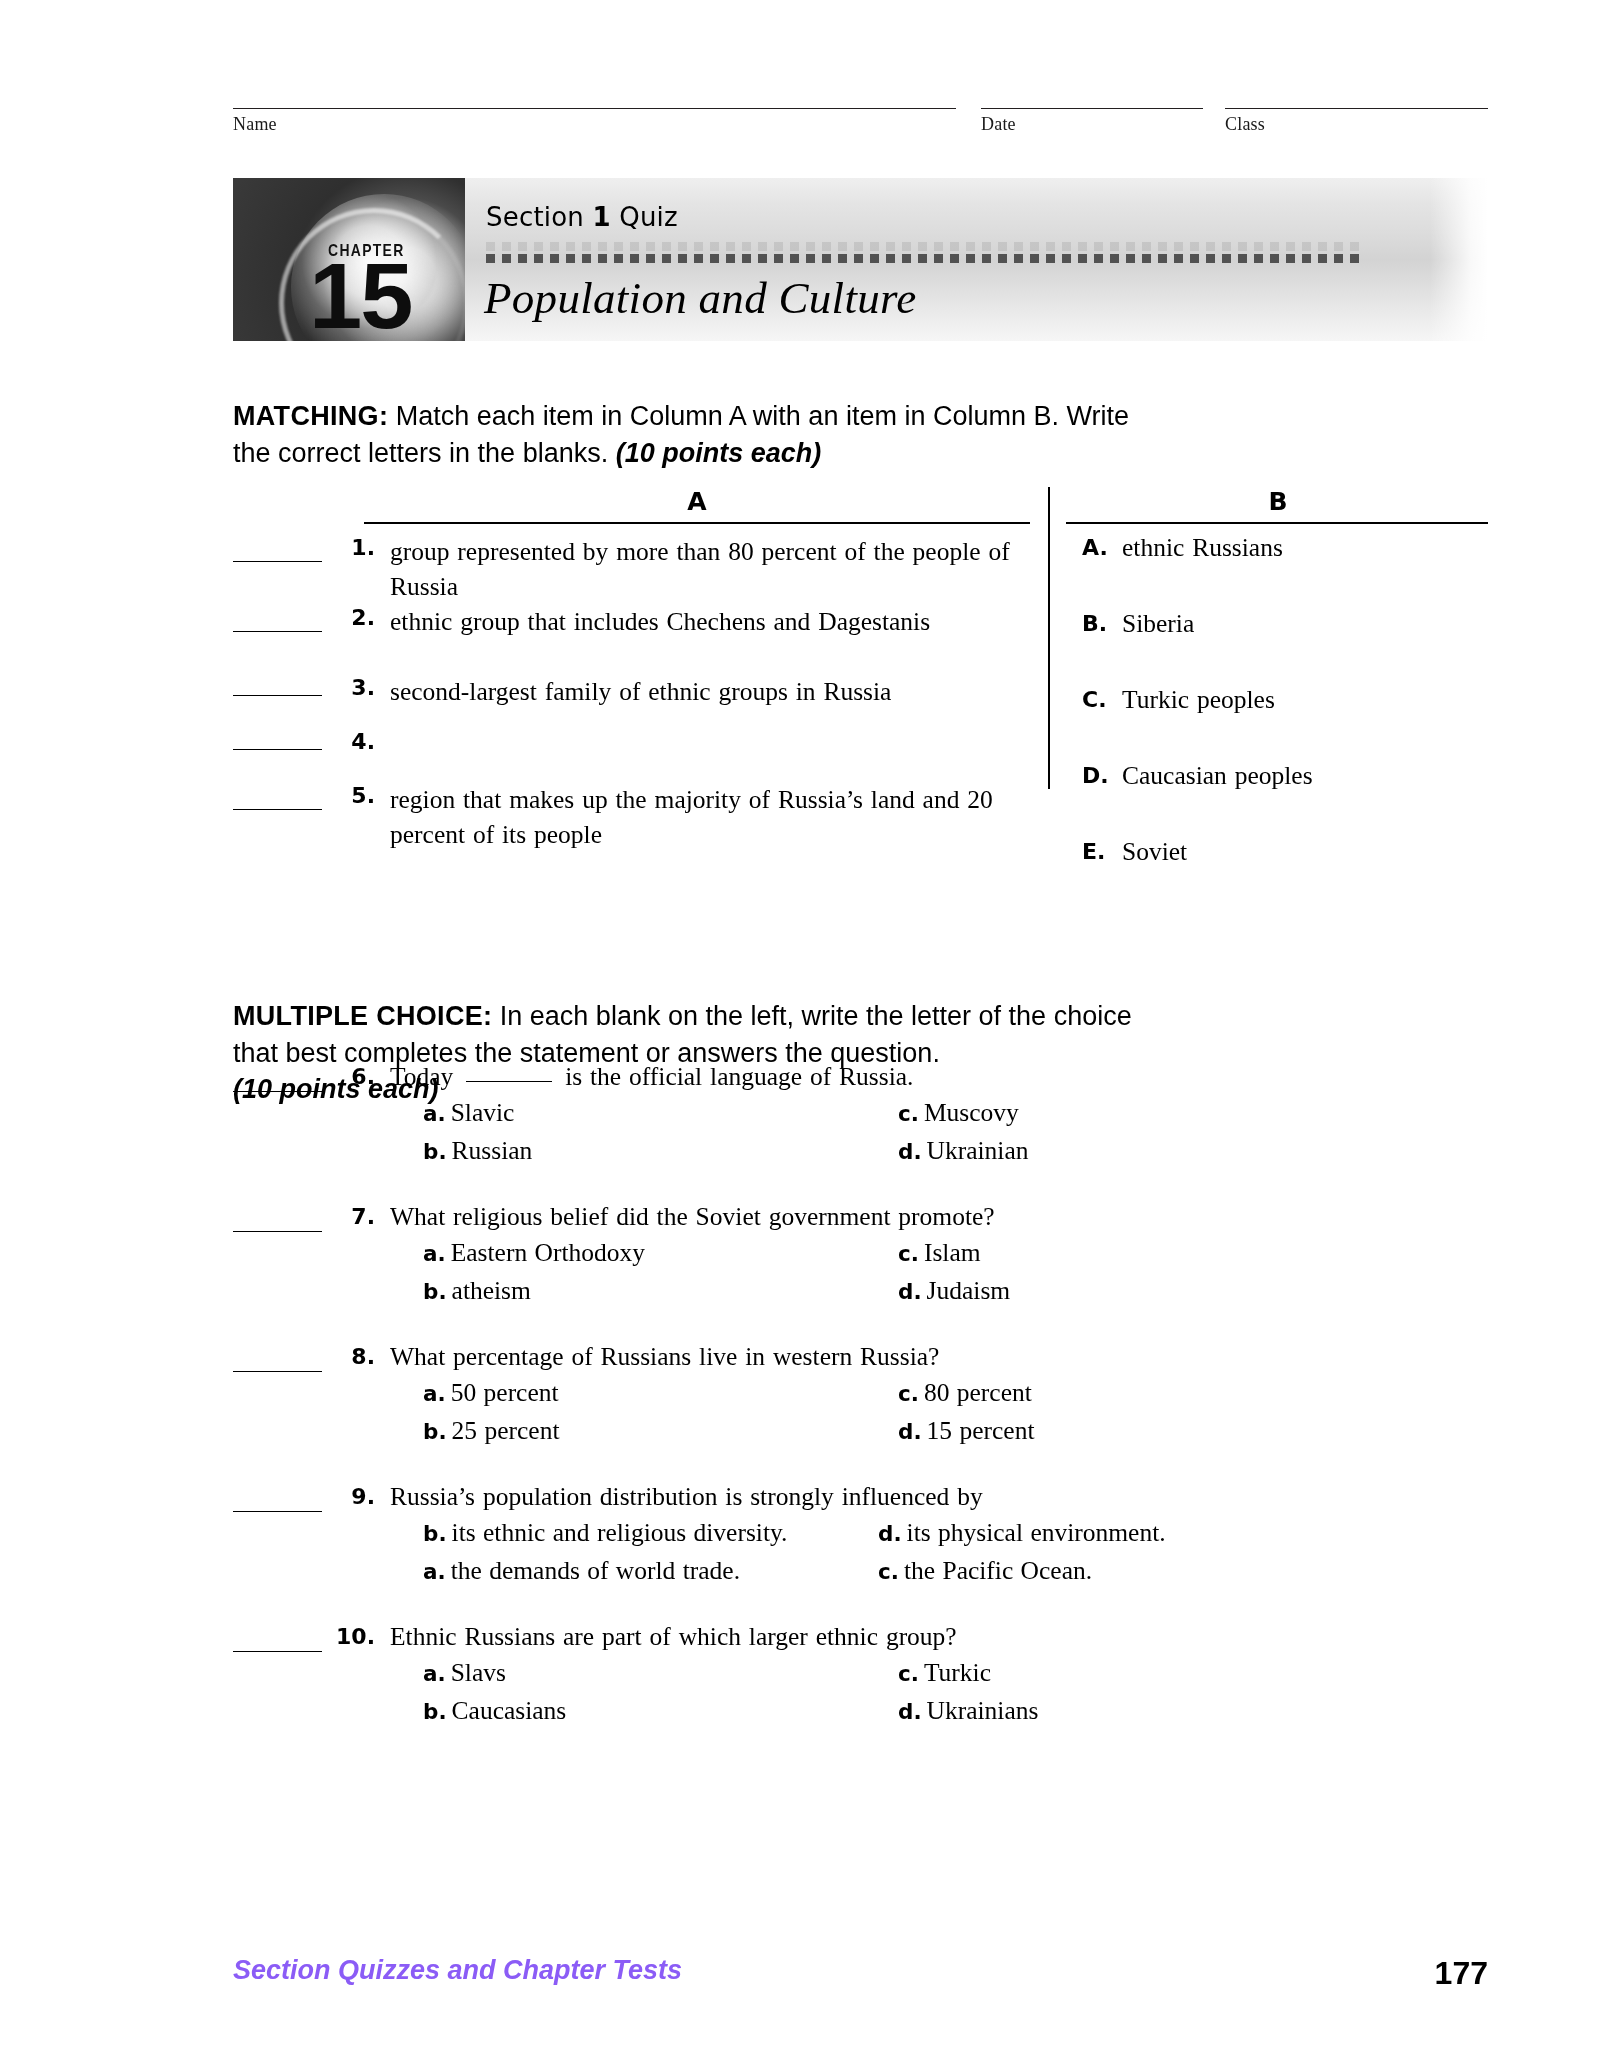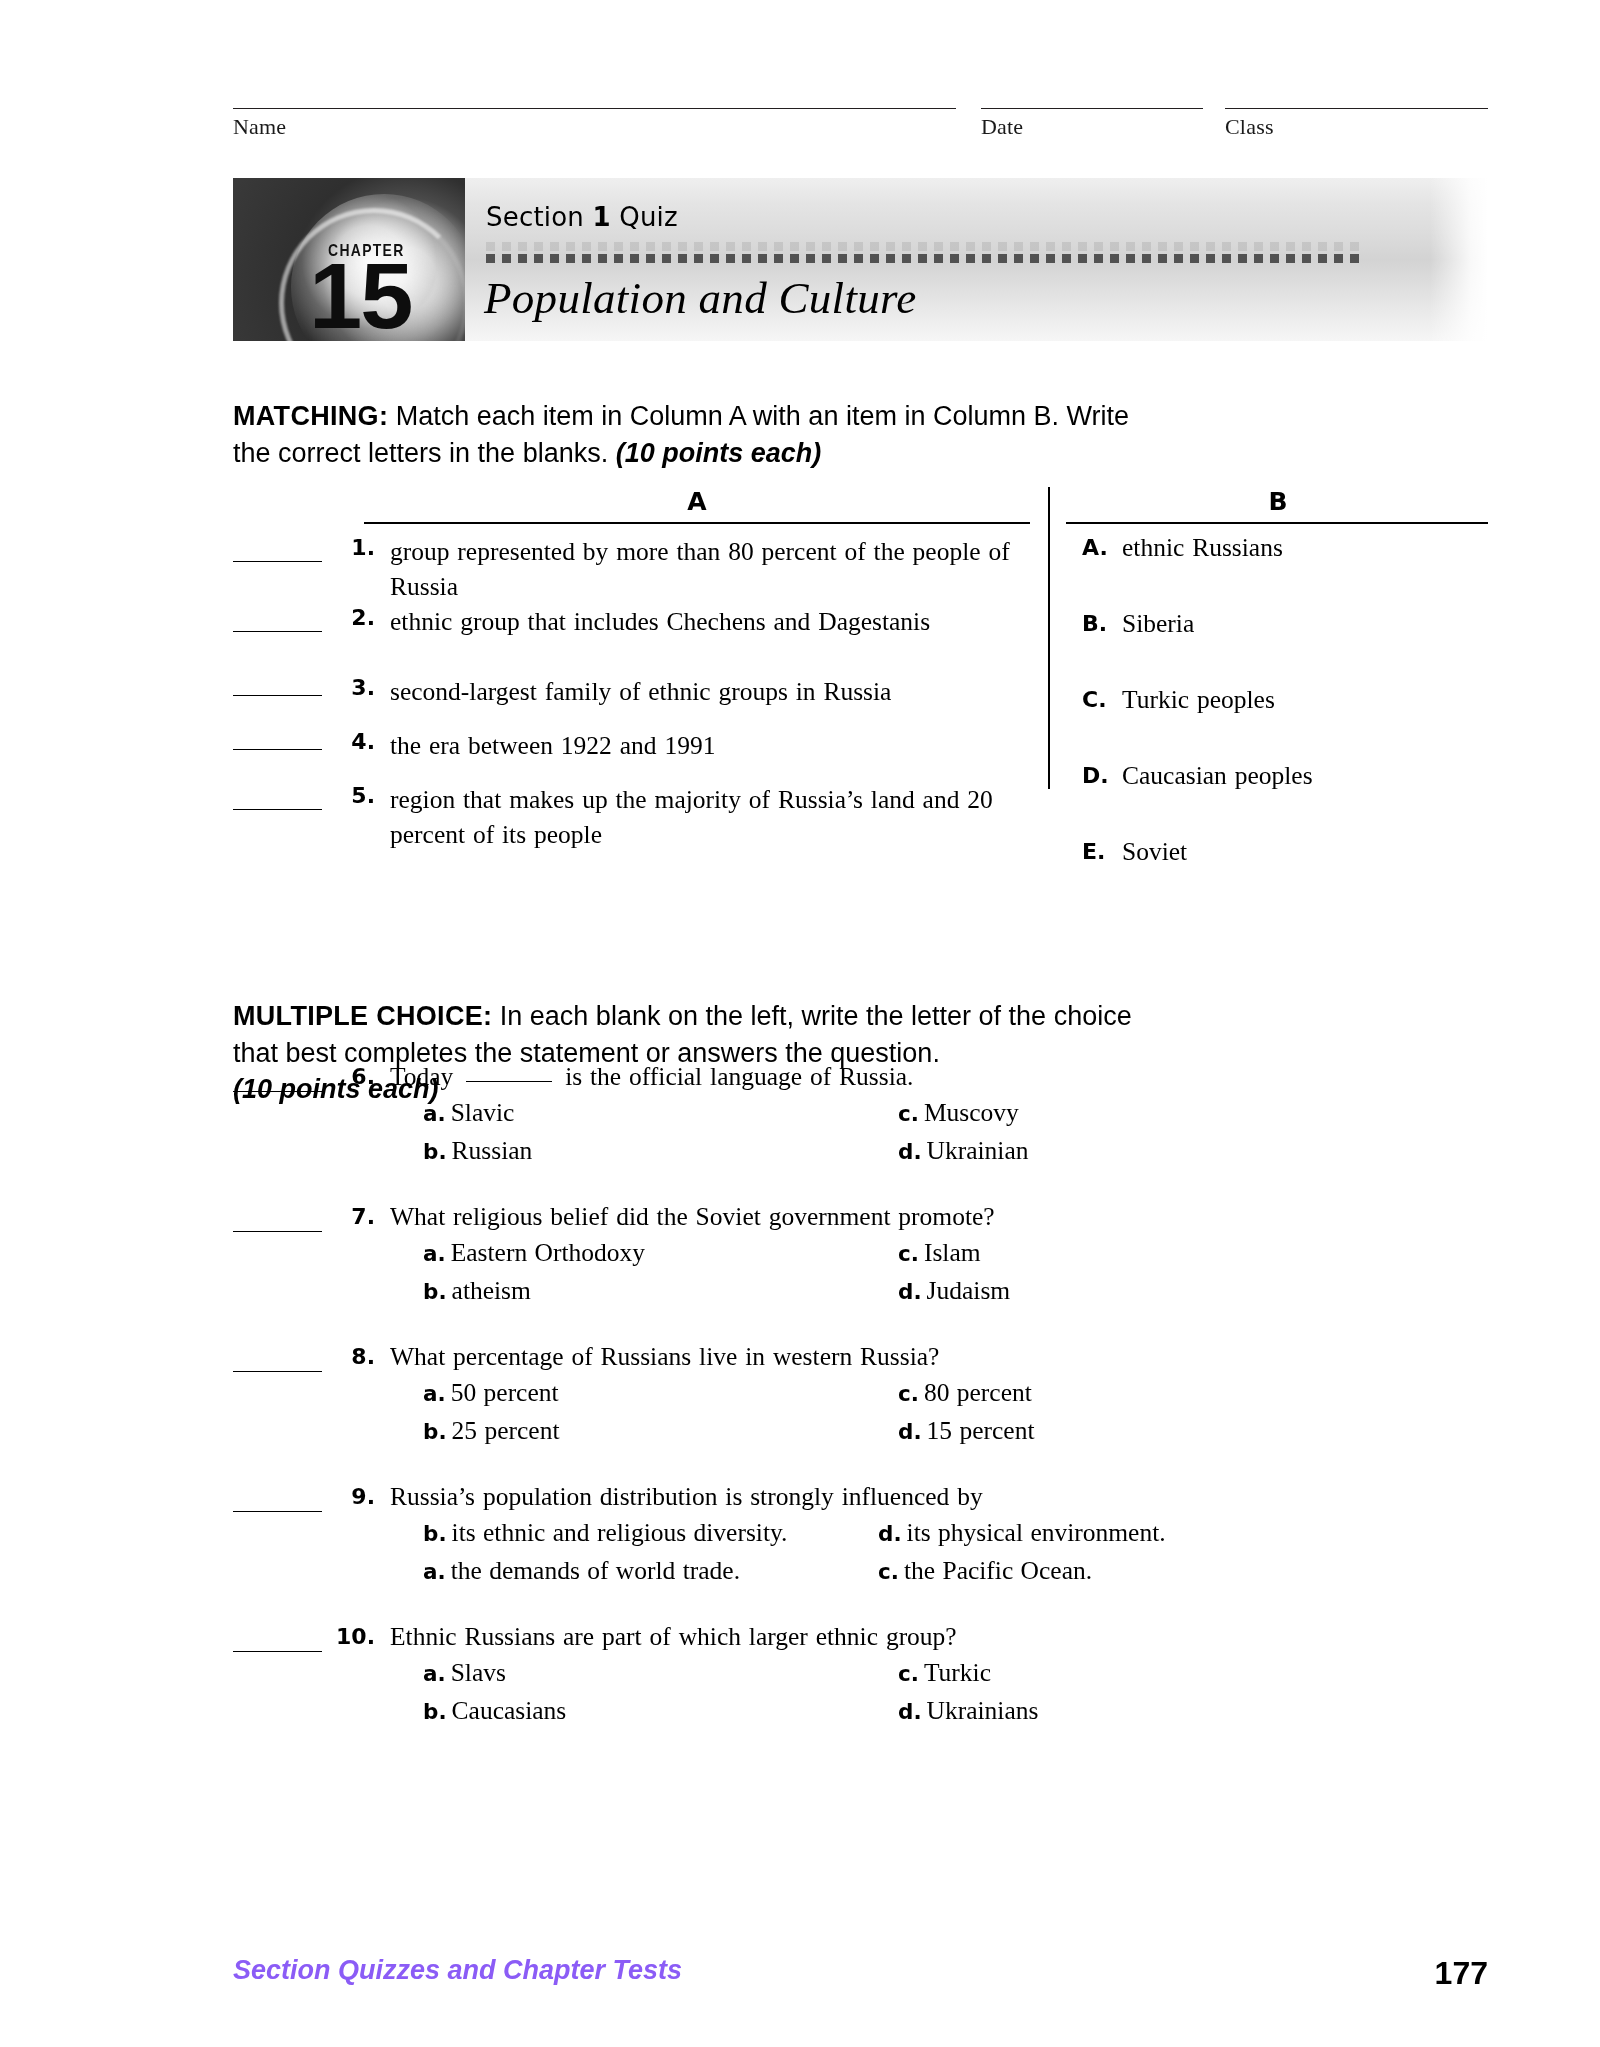--- a/index.html
+++ b/index.html
@@ -46,21 +46,21 @@
     left: 0; top: 0;
     height: 0;
     border-top: 1.5px solid #231f20;
     width: 100%;
   }
   .id-label {
     position: absolute;
     left: 0;
     top: 6px;
     font-family: "Liberation Serif", serif;
-    font-size: 22px;
+    font-size: 18px;
     letter-spacing: .2px;
     color: #1a1a1a;
   }
   .id-name  { left: 0px;    width: 723px; }
   .id-date  { left: 748px;  width: 222px; }
   .id-class { left: 992px;  width: 263px; }
 
   
   .banner {
     position: absolute;
@@ -478,21 +478,20 @@
           <div class="item-text">ethnic group that includes Chechens and Dagestanis</div>
         </div>
         <div class="match-row" style="min-height:36px">
           <div class="blank-line" style="top:20px"></div>
           <div class="item-num">3.</div>
           <div class="item-text">second-largest family of ethnic groups in Russia</div>
         </div>
         <div class="match-row" style="min-height:36px">
           <div class="blank-line" style="top:20px"></div>
           <div class="item-num">4.</div>
-          <div class="item-text">the era between 1922 and 1991</div>
         </div>
         <div class="match-row">
           <div class="blank-line"></div>
           <div class="item-num">5.</div>
           <div class="item-text">region that makes up the majority of Russia’s land and 20 percent of its people</div>
         </div>
       </div>
 
       <div class="match-options">
         <div class="opt-row">

